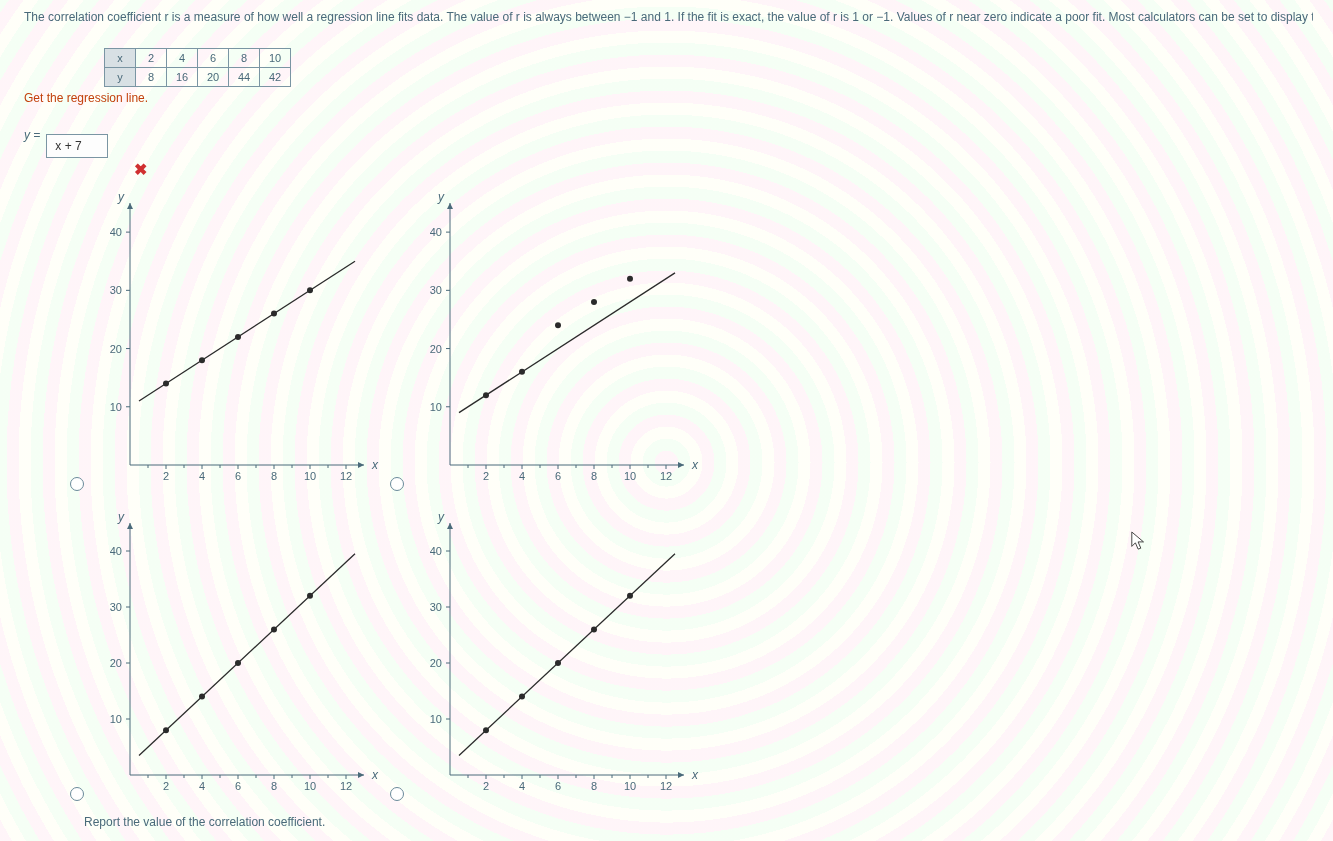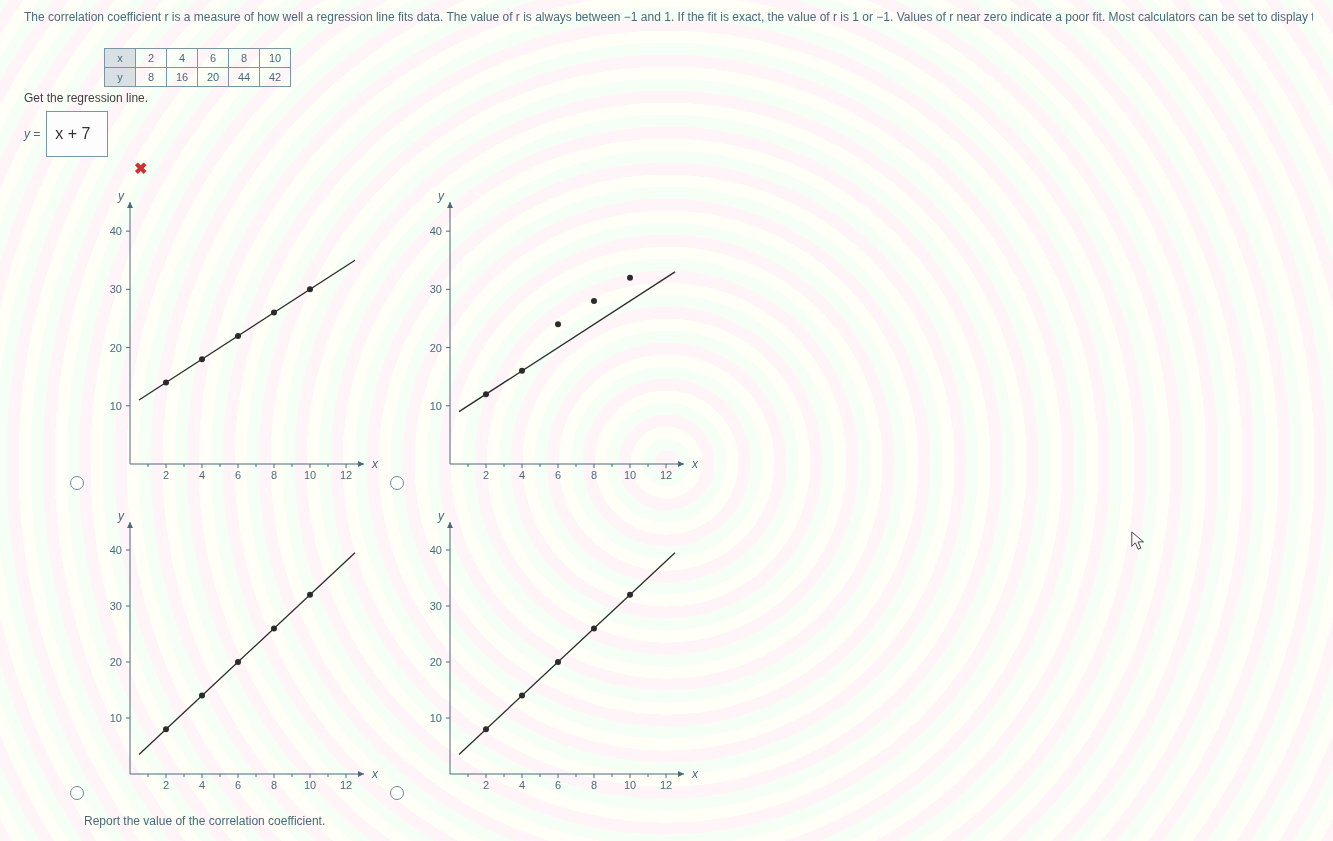--- a/index.html
+++ b/index.html
@@ -42,32 +42,33 @@
   }
   table.data td {
     border: 1px solid #7a95a3;
     width: 28px;
     height: 16px;
     text-align: center;
     font-size: 11px;
     color:#4a6a7a;
   }
   table.data td.hdr { background:#d8e0e4; }
-  .sub { color:#404040; margin: 2px 0 6px 0;}
+  .sub { color:#c2410c; margin: 2px 0 6px 0;}
   .eqrow { display:flex; align-items:center; gap:6px; margin-bottom:4px;}
   .eqlabel { font-style: italic; color:#4a6a7a;}
   .answer-box {
     border: 1px solid #7a95a3;
-    padding: 13px 8px;
+    padding: 2px 8px;
     min-width: 44px;
     height: 18px;
     line-height: 18px;
     background: #fdfdfd;
-    font-size: 16px;
+    font-size: 12px;
     color:#333;
+    margin-top:23px;
   }
   .wrong-x {
     color: #d03030;
     font-weight: bold;
     font-size: 16px;
     margin-left: 110px;
     margin-top: -2px;
     margin-bottom: 10px;
   }
   .plots {

